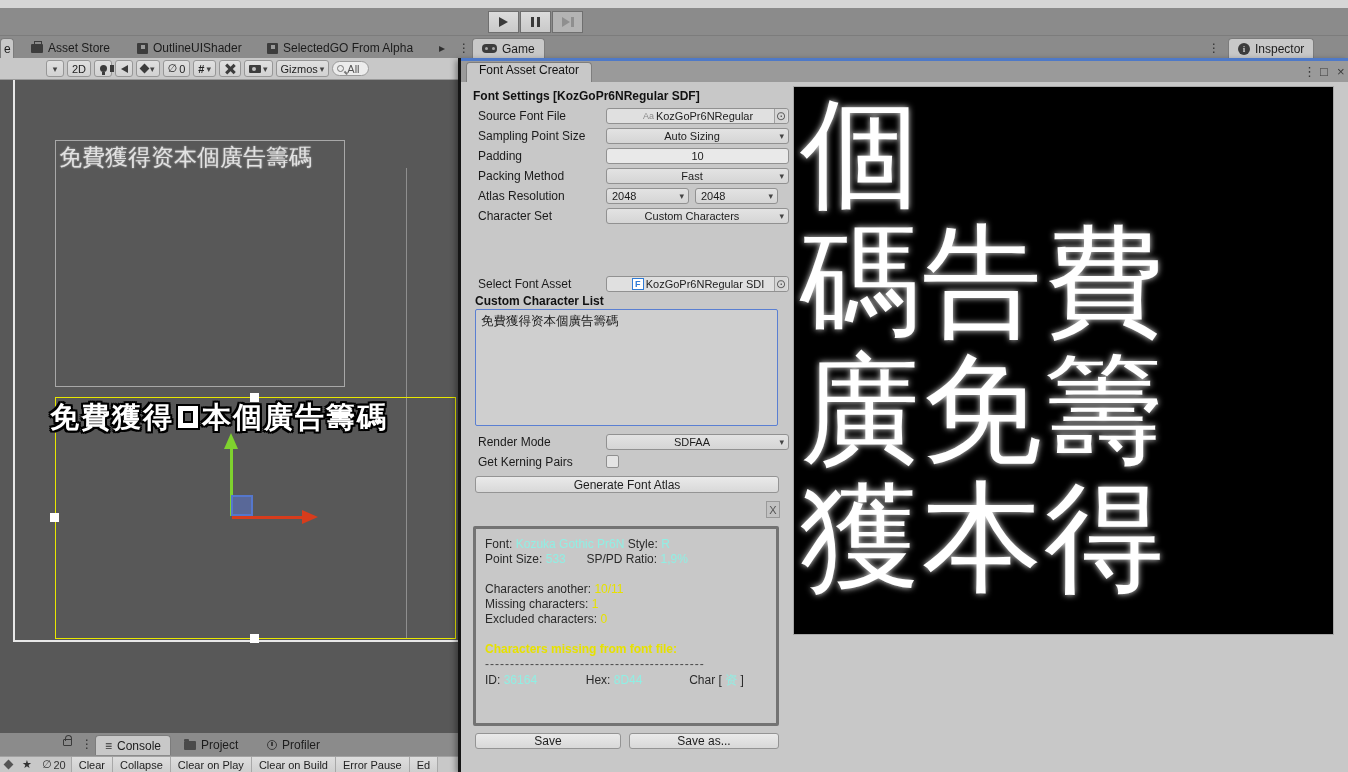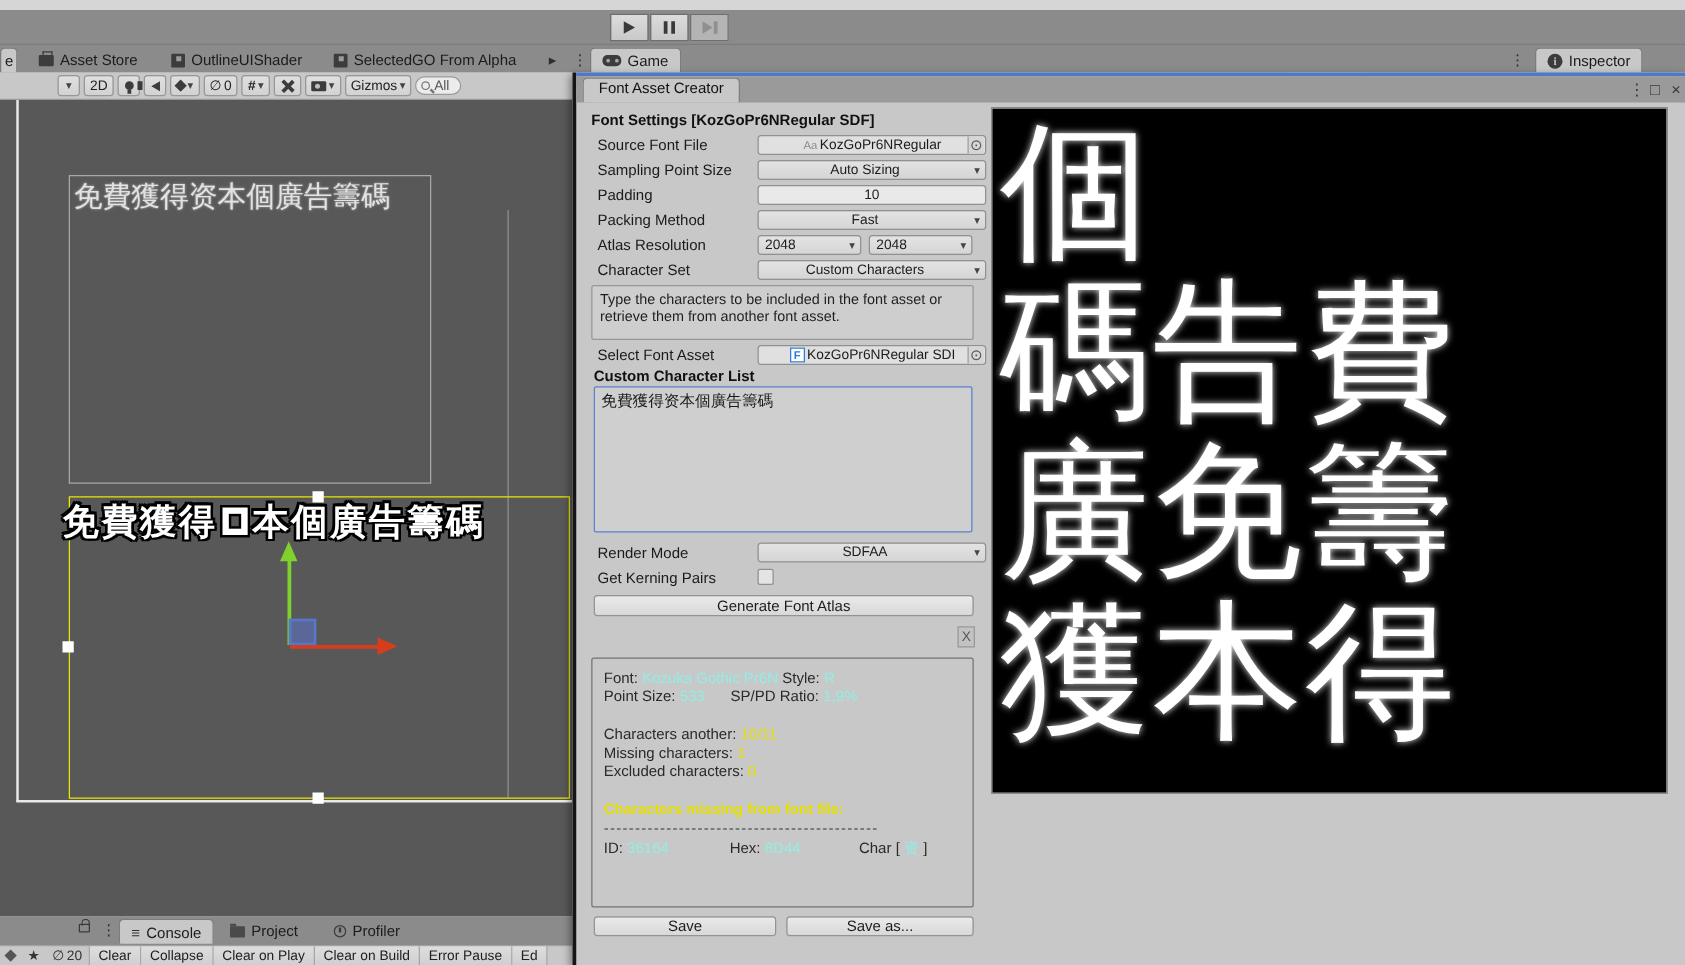--- a/index.html
+++ b/index.html
@@ -128,21 +128,21 @@
     border:1px solid #5a7fd2; border-radius:2px; font-size:12.5px; color:#1a1a1a; padding:3px 5px; }
   .checkbox { width:13px; height:13px; background:#e4e4e4; border:1px solid #8f8f8f; border-radius:2px; }
   .btn { background:linear-gradient(#eaeaea,#d8d8d8); border:1px solid #949494; border-radius:3px; font-size:12px;
     color:#1d1d1d; display:flex; align-items:center; justify-content:center; }
   #fac-generate { position:absolute; left:14px; top:418px; width:304px; height:17px; }
   #fac-progress { position:absolute; left:14px; top:443px; width:289px; height:17px;
     background:linear-gradient(#7693de,#5a7bd0); border:1px solid #49539b; font-size:12px; color:#141e52;
     display:flex; align-items:center; justify-content:center; }
   #fac-progress-x { position:absolute; left:305px; top:443px; width:14px; height:17px; background:#c2c2c2;
     border:1px solid #999; font-size:11px; color:#555; display:flex; align-items:center; justify-content:center; }
-  #fac-report { position:absolute; left:12px; top:468px; width:306px; height:200px; border:1px solid #737373;
+  #fac-report { position:absolute; left:12px; top:468px; width:306px; height:200px; border:3px solid #737373;
     border-radius:2px; font-size:12px; color:#2a2a2a; }
   .rline { position:absolute; left:9px; white-space:nowrap; }
   .cyan { color:#90efe4; }
   .yellow { color:#e6e100; }
   .rline .sp { display:inline-block; width:14px; }
   #fac-save { position:absolute; left:14px; top:675px; width:146px; height:16px; }
   #fac-saveas { position:absolute; left:168px; top:675px; width:150px; height:16px; }
 
   
   #atlas { position:absolute; left:332px; top:28px; width:541px; height:549px; background:#000;
@@ -388,21 +388,20 @@
       </div>
     </div>
     <div class="frow" style="top:150px;">
       <span class="flabel">Character Set</span>
       <div class="fctl dd">
         <span>Custom Characters</span>
         <span class="caret">▾</span>
       </div>
     </div>
 
-    <div id="fac-helpbox">Type the characters to be included in the font asset or retrieve them from another font asset.</div>
 
     <div class="frow" style="top:218px;">
       <span class="flabel">Select Font Asset</span>
       <div class="fctl objfield">
         <span class="fbadge">F</span>
         <span>KozGoPr6NRegular SDI</span>
         <span class="target">⊙</span>
       </div>
     </div>
 

